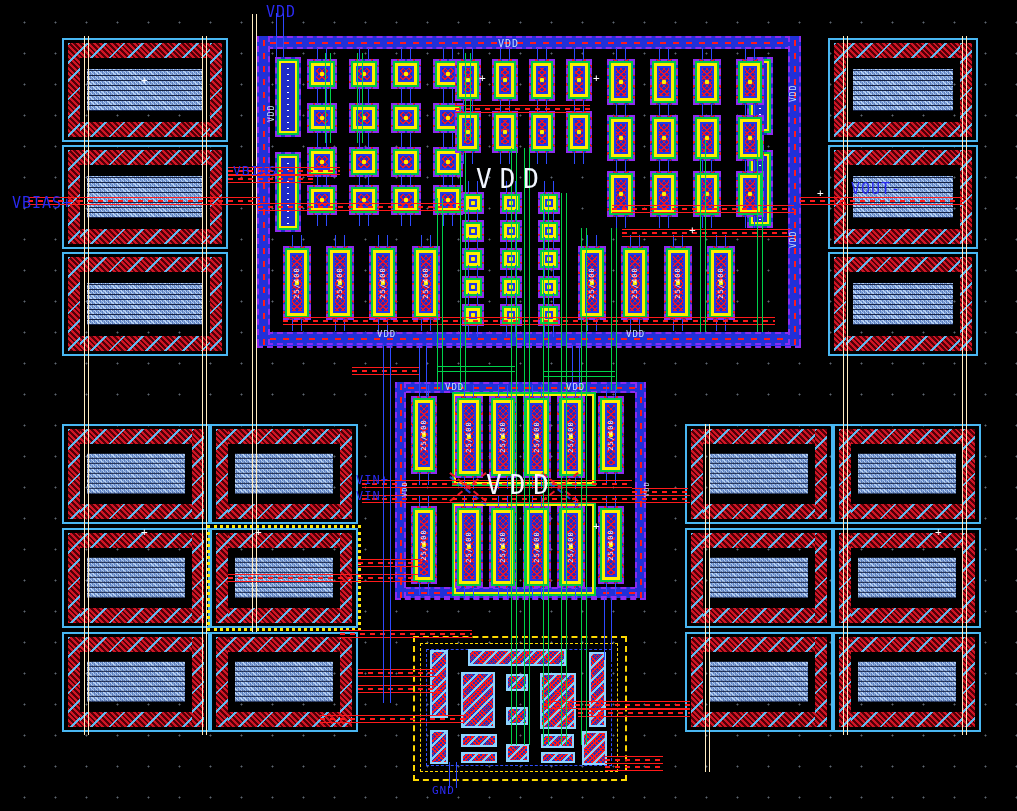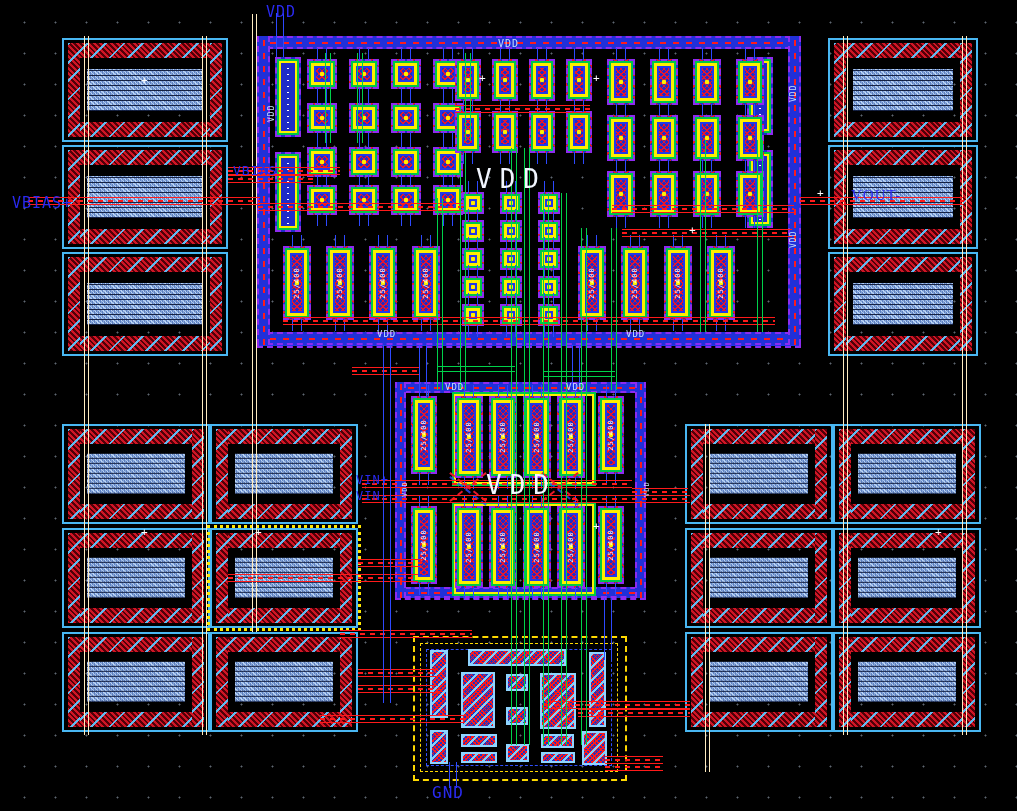--- a/index.html
+++ b/index.html
@@ -646,26 +646,26 @@
     <div class="wire wg-v" style="left: 357px; top: 53px; height: 90px;"></div>
     <div class="wire wg-v" style="left: 465px; top: 53px; height: 88px;"></div>
     <div class="wire wg-v" style="left: 700px; top: 140px; height: 192px;"></div>
     <div class="wire wg-v" style="left: 757px; top: 140px; height: 192px;"></div>
     <div class="wire wg-h" style="left: 437px; top: 366px; width: 78px;"></div>
     <div class="wire wg-h" style="left: 543px; top: 371px; width: 72px;"></div>
     <div class="txt t-blue" style="left: 266px; top: 5px; font-size: 15px;">VDD</div>
     <div class="txt t-lt" style="left: 498px; top: 39px; font-size: 10px;">VDD</div>
     <div class="txt t-blue" style="left: 233px; top: 164px; font-size: 13px;">VBIAS</div>
     <div class="txt t-blue" style="left: 12px; top: 196px; font-size: 15px;">VBIAS+</div>
-    <div class="txt t-blue" style="left: 851px; top: 188px; font-size: 15px; font-family: Liberation Serif, serif;">VOUT-</div>
+    <div class="txt t-blue" style="left: 851px; top: 182px; font-size: 15px;">VOUT-</div>
     <div class="txt t-white" style="left: 476px; top: 166px; font-size: 26px; letter-spacing: 8px;">VDD</div>
     <div class="txt t-white" style="left: 486px; top: 472px; font-size: 26px; letter-spacing: 8px;">VDD</div>
     <div class="txt t-blue" style="left: 356px; top: 474px; font-size: 12px;">VIN+</div>
     <div class="txt t-blue" style="left: 356px; top: 490px; font-size: 12px;">VIN-</div>
-    <div class="txt t-blue" style="left: 432px; top: 785px; font-size: 16px;">GND</div>
+    <div class="txt t-blue" style="left: 432px; top: 785px; font-size: 11px;">GND</div>
     <div class="txt t-lt" style="left: 377px; top: 330px; font-size: 9px;">VDD</div>
     <div class="txt t-lt" style="left: 626px; top: 330px; font-size: 9px;">VDD</div>
     <div class="txt t-lt" style="left: 445px; top: 383px; font-size: 9px;">VDD</div>
     <div class="txt t-lt" style="left: 566px; top: 383px; font-size: 9px;">VDD</div>
     <div class="txt t-lt rot" style="left: 790px; top: 102px; font-size: 8px;">VDD</div>
     <div class="txt t-lt rot" style="left: 790px; top: 248px; font-size: 8px;">VDD</div>
     <div class="txt t-lt rot" style="left: 268px; top: 122px; font-size: 8px;">VDD</div>
     <div class="txt t-lt rot" style="left: 402px; top: 497px; font-size: 7px;">VDD</div>
     <div class="txt t-lt rot" style="left: 644px; top: 497px; font-size: 7px;">VDD</div>
     <div class="mark" style="left: 141px; top: 75px;">+</div>

